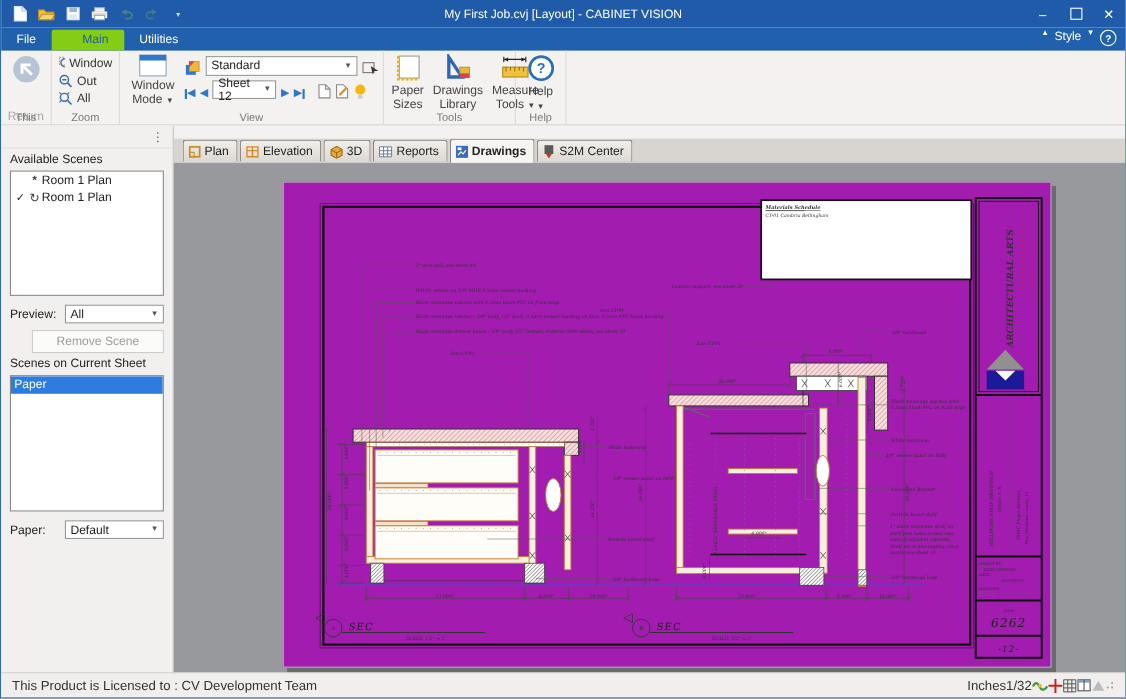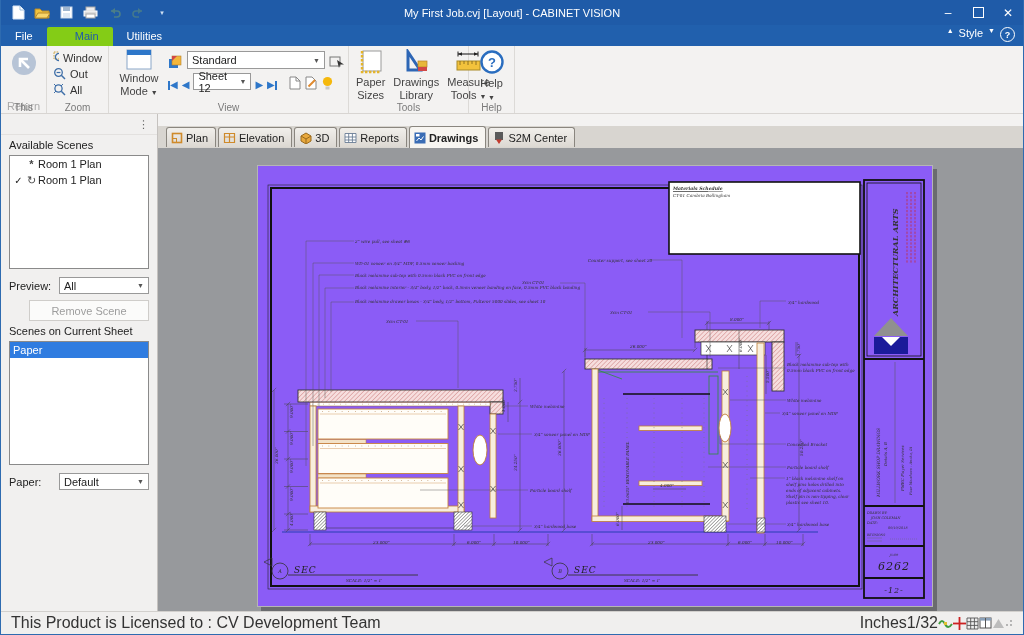--- a/index.html
+++ b/index.html
@@ -34,21 +34,21 @@
   .viewgrid{display:flex;gap:2px;}
   .vrows{display:flex;flex-direction:column;gap:4px;padding-top:3px;}
   .vrow{display:flex;align-items:flex-end;gap:4px;}
   .combo{border:1px solid #999;background:#fff;font-size:11px;height:18px;display:flex;align-items:center;
          padding:0 4px;color:#222;box-sizing:border-box;}
   .combo .arr{margin-left:auto;font-size:7px;color:#555;padding-left:6px;}
   .navt{color:#2e77c9;font-size:10px;line-height:1;display:flex;align-items:center;}
   .navbar{width:2px;height:9px;background:#2e77c9;}
   .toolsrow{display:flex;}
   .statusbar{height:25px;background:#f0efee;border-top:1px solid #d2d0cd;display:flex;align-items:center;
-             font-size:16px;color:#333;padding:0 10px;box-sizing:border-box;border-bottom:2px solid #2e6bb0;}
+             font-size:12px;color:#333;padding:0 10px;box-sizing:border-box;border-bottom:2px solid #2e6bb0;}
   .sb-right{margin-left:auto;display:flex;align-items:center;}
   
   .mainrow{display:flex;height:497px;}
   .sidepanel{width:157px;background:#f1f0ef;border-right:1px solid #c5c2bf;box-sizing:border-box;
              display:flex;flex-direction:column;font-size:11px;color:#222;}
   .sp-head{height:20px;display:flex;justify-content:flex-end;align-items:center;padding-right:8px;color:#666;
            border-bottom:1px solid #e3e1df;font-size:11px;}
   .cadbtn{margin:4px 6px;height:36px;background:linear-gradient(#fdfdfd,#dcdcdc);border:1px solid #aaa;
           display:flex;align-items:center;gap:8px;padding:0 6px;}
   .cadbtn .cap{flex:1;text-align:center;}
@@ -64,22 +64,22 @@
   .btn-dis{margin:6px 8px 0 28px;height:19px;border:1px solid #cfcdca;background:#fbfbfa;color:#9d9d9d;
            display:flex;align-items:center;justify-content:center;}
   .selrow{background:#2f7ce0;color:#fff;height:16px;display:flex;align-items:center;padding:0 3px;}
   
   .docarea{flex:1;display:flex;flex-direction:column;min-width:0;}
   .tabstrip{height:22px;background:#d8d5d0;display:flex;align-items:center;padding-left:8px;border-bottom:1px solid #97999c;margin-top:12px;}
   .dtab{display:flex;align-items:center;gap:3px;font-size:11px;color:#222;border:1px solid #8a867f;border-bottom:none;
         border-radius:3px 3px 0 0;background:linear-gradient(#f1efeb,#dcd8d2);padding:2px 7px 2px 4px;margin-right:2px;height:15px;}
   .dtab.sel{background:#f7f5f1;font-weight:bold;height:17px;}
   .canvas{flex:1;background:#97999c;position:relative;}
-  .paper{position:absolute;left:99px;top:16px;width:674px;height:440px;background:#8b5cf6;border:1px solid #b5b5b5;
-         box-shadow:4px 4px 0 rgba(50,50,55,.45);}
+  .paper{position:absolute;left:99px;top:16px;width:674px;height:440px;background:#a21caf;border:1px solid #b5b5b5;
+         box-shadow:4px 4px 0 rgba(50,50,55,.45);padding-left:23px;}
   .paper svg{display:block;}
   .dl{fill:#333;font-family:"DejaVu Serif",serif;font-style:italic;}
   .hw{fill:#222;letter-spacing:1px;}
 </style>
 </head>
 <body>
 
 <div id="app">
 
   <div class="titlebar">

